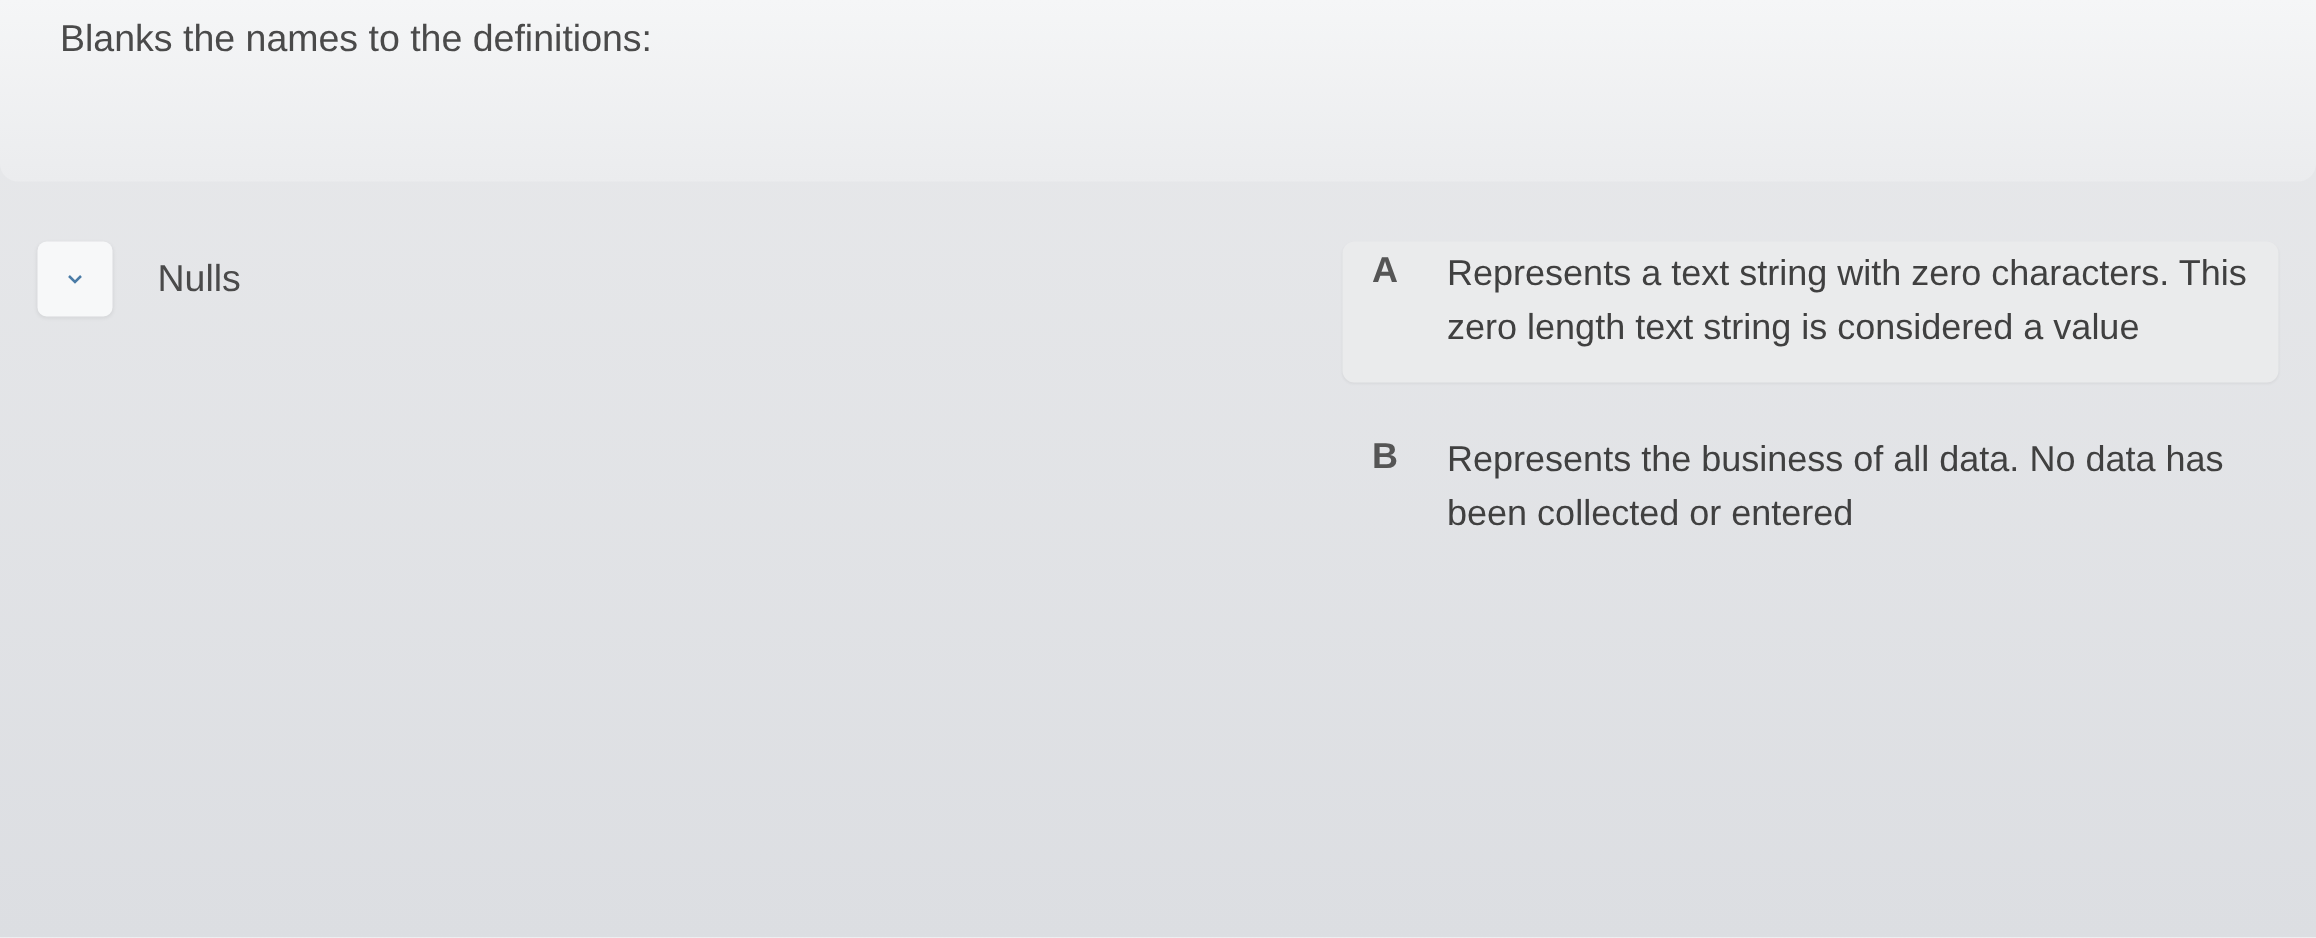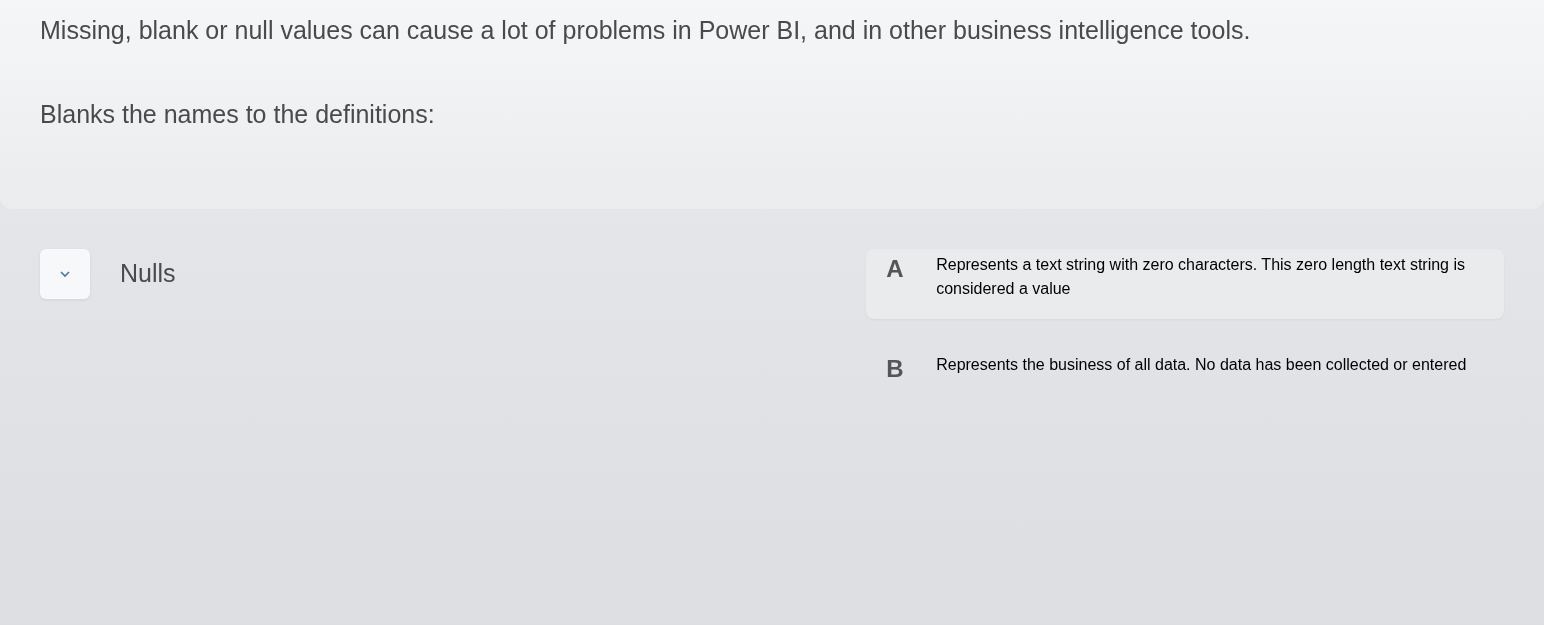--- a/index.html
+++ b/index.html
@@ -28,22 +28,22 @@
       line-height: 1.5;
       margin-bottom: 50px;
     }
     .question-prompt {
       font-size: 25px;
       color: #4a4a4a;
       font-weight: 400;
     }
     .matching-area {
       display: flex;
-      padding: 0 40px;
-      gap: 21px;
+      padding: 0 25px;
+      gap: 48px;
     }
     .left-column {
       flex: 0 0 55%;
     }
     .right-column {
       flex: 1;
     }
     .match-item {
       display: flex;
       align-items: center;
@@ -85,36 +85,35 @@
     }
     .definition-letter {
       font-size: 24px;
       font-weight: 600;
       color: #555;
       margin-right: 30px;
       padding-top: 2px;
       min-width: 20px;
     }
     .definition-text {
-      font-size: 16px;
-      color: #000000;
+      font-size: 24px;
+      color: #404040;
       line-height: 1.5;
       font-weight: 400;
     }
     .definition-item-last {
       background: transparent;
       box-shadow: none;
       padding-bottom: 0;
     }
   </style>
 </head>
 <body>
 
 <div class="question-card">
-  <p class="question-intro">Missing, blank or null values can cause a lot of problems in Power BI, and in other business intelligence tools.</p>
   <p class="question-prompt">Blanks the names to the definitions:</p>
 </div>
 
 <div class="matching-area">
   <div class="left-column">
 
     <div class="match-item">
       <button class="dropdown-btn">
         <svg class="chevron-down" viewBox="0 0 24 24">
           <polyline points="6 9 12 15 18 9"></polyline>

